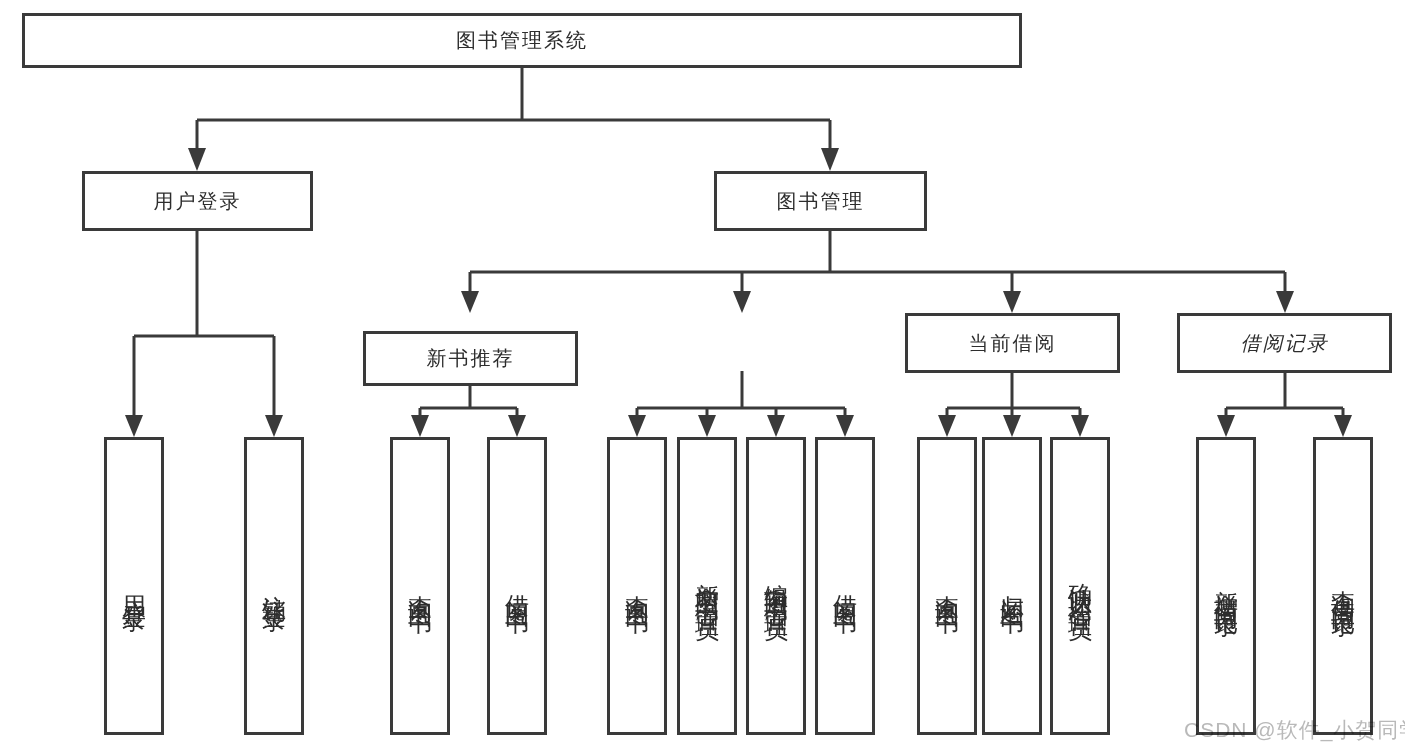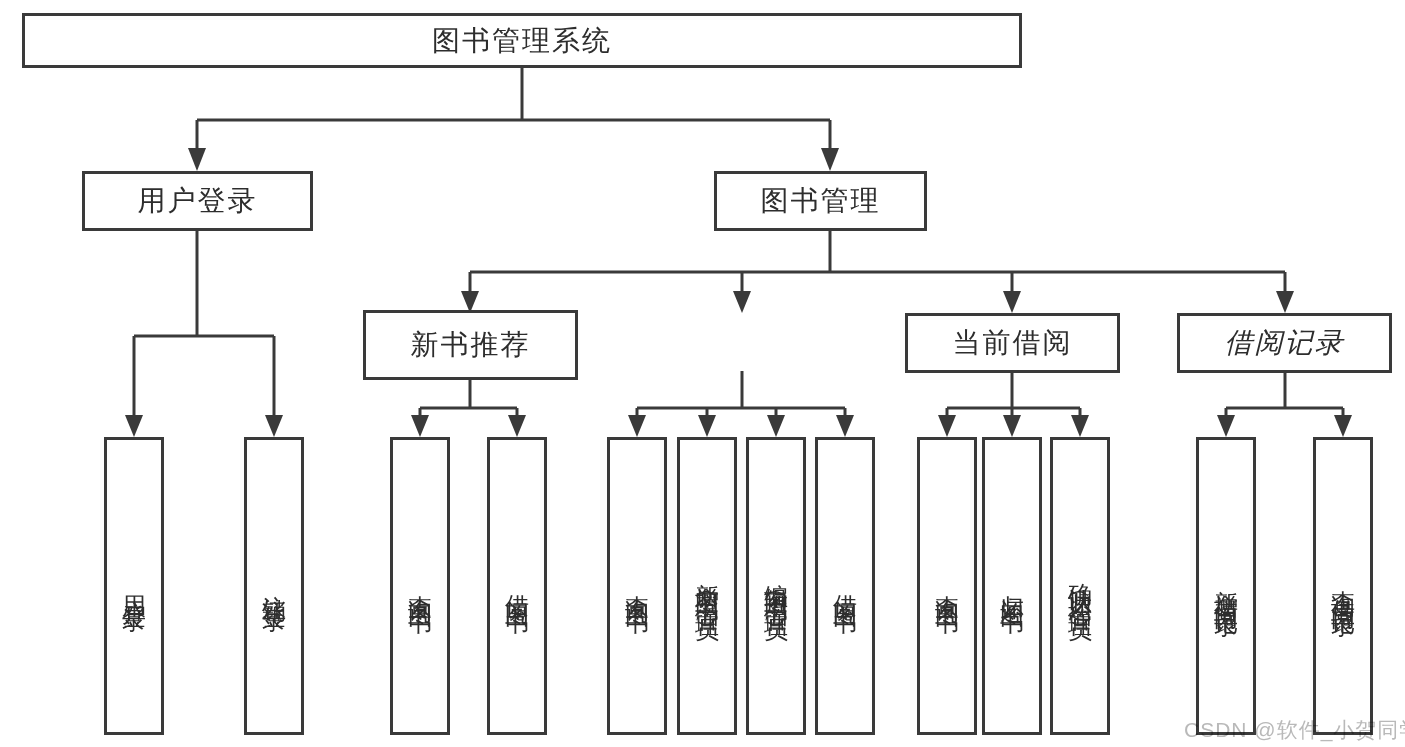--- a/index.html
+++ b/index.html
@@ -13,33 +13,33 @@
   svg.wires{position:absolute;left:0;top:0;z-index:1;}
   svg.wires path{stroke:#3a3a3a;stroke-width:3;fill:none;}
   svg.wires polygon{fill:#3a3a3a;stroke:none;}
 
   .node{
     position:absolute;box-sizing:border-box;
     background:#ffffff;border:3px solid #3a3a3a;
     display:flex;align-items:center;justify-content:center;
     color:#2d2d2d;z-index:2;
   }
-  .hlabel{font-size:28px;letter-spacing:2px;white-space:nowrap;text-align:center;}
+  .hlabel{font-size:20px;letter-spacing:2px;white-space:nowrap;text-align:center;}
   .vlabel{
     writing-mode:vertical-rl;
     text-orientation:mixed;
     font-size:24px;letter-spacing:5px;
     white-space:nowrap;
   }
 
   
   .n-root{left:22px;top:13px;width:1000px;height:55px;}
   .n-l2a{left:82px;top:171px;width:231px;height:60px;}
   .n-l2b{left:714px;top:171px;width:213px;height:60px;}
-  .n-l3a{left:363px;top:310px;width:215px;height:70px;}
+  .n-l3a{left:363px;top:331px;width:215px;height:55px;}
   .n-l3b{left:634px;top:313px;width:215px;height:60px;}
   .n-l3c{left:905px;top:313px;width:215px;height:60px;font-family:Liberation Serif, serif;}
   .n-l3d{left:1177px;top:313px;width:215px;height:60px;font-style:italic;}
   .leaf{top:437px;width:60px;height:298px;}
   .lf1{left:104px;} .lf2{left:244px;}
   .lf3{left:390px;} .lf4{left:487px;}
   .lf5{left:607px;} .lf6{left:677px;} .lf7{left:746px;} .lf8{left:815px;}
   .lf9{left:917px;} .lf10{left:982px;} .lf11{left:1050px;}
   .lf12{left:1196px;} .lf13{left:1313px;}
 

